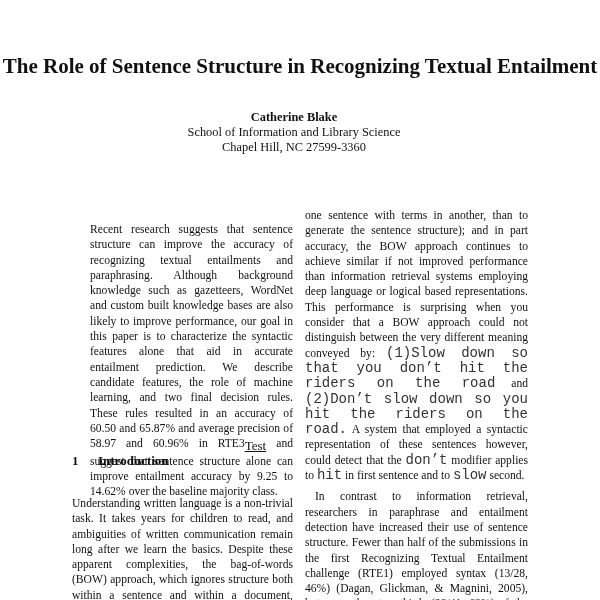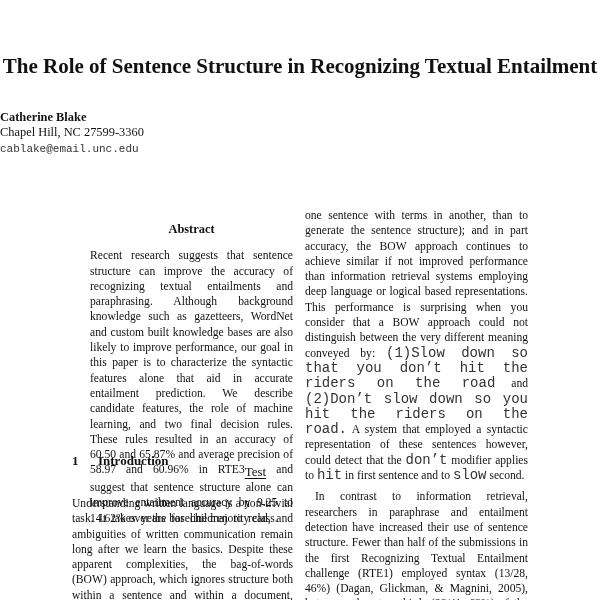--- a/index.html
+++ b/index.html
@@ -1,18 +1,18 @@
 <!DOCTYPE html>
 <html><head>
 <meta charset="utf-8">
 <style>
   html, body { margin: 0; padding: 0; background: #ffffff; }
   body { width: 600px; height: 600px; overflow: hidden; position: relative; color: #111; font-family: "Liberation Serif", serif; }
   .title { position: absolute; top: 54px; left: 0; width: 600px; text-align: center; font-weight: bold; font-size: 21px; }
-  .author-block { position: absolute; top: 110px; left: 0; width: 588px; font-size: 12.4px; line-height: 15px; }
+  .author-block { position: absolute; top: 110px; left: 0; width: 588px; text-align: center; font-size: 12.4px; line-height: 15px; }
   .author-name { font-weight: bold; }
   .email { font-family: "Liberation Mono", monospace; font-size: 11px; color: #333; margin-top: 2px; }
   .col { position: absolute; font-size: 11.6px; line-height: 15.3px; text-align: justify; }
   .col-left { left: 90px; top: 222px; width: 203px; }
   .col-left-wide { left: 72px; top: 496px; width: 221px; }
   .col-right { left: 305px; top: 208px; width: 223px; }
   .section-abstract { text-align: center; font-weight: bold; font-size: 12.4px; margin-bottom: 11px; }
   .intro-heading { position: absolute; left: 72px; top: 453px; font-weight: bold; font-size: 13px; }
   .intro-heading .num { display: inline-block; width: 26px; }
   p { margin: 0; }
@@ -20,26 +20,25 @@
   .mono { font-family: "Liberation Mono", monospace; font-size: 14px; color: #333; }
   sub { font-size: 13px; text-decoration: underline; }
 </style>
 </head>
 <body>
 
 <div class="title">The Role of Sentence Structure in Recognizing Textual Entailment</div>
 
 <div class="author-block">
   <div class="author-name">Catherine Blake</div>
+  <div>School of Information and Library Science</div>
   <div>Chapel Hill, NC 27599-3360</div>
-  <div class="email">cablake@email.unc.edu</div>
 </div>
 
 <div class="col col-left">
-  <div class="section-abstract">Abstract</div>
   <p><span>Recent research suggests that sentence structure can improve the accuracy of recognizing textual entailments and paraphrasing. Although background knowledge such as gazetteers, WordNet and custom built knowledge bases are also likely to improve performance, our goal in this paper is to characterize the syntactic features alone that aid in accurate entailment prediction. We describe candidate features, the role of machine learning, and two final decision rules. These rules resulted in an accuracy of 60.50 and 65.87% and average precision of 58.97 and 60.96% in RTE3</span><sub>Test</sub><span> and suggest that sentence structure alone can improve entailment accuracy by 9.25 to 14.62% over the baseline majority class.</span></p>
 </div>
 
 <div class="intro-heading">
   <span class="num">1</span><span>Introduction</span>
 </div>
 
 <div class="col col-left-wide">
   <p>Understanding written language is a non-trivial task. It takes years for children to read, and ambiguities of written communication remain long after we learn the basics. Despite these apparent complexities, the bag-of-words (BOW) approach, which ignores structure both within a sentence and within a document, continues to dominate</p>
 </div>

